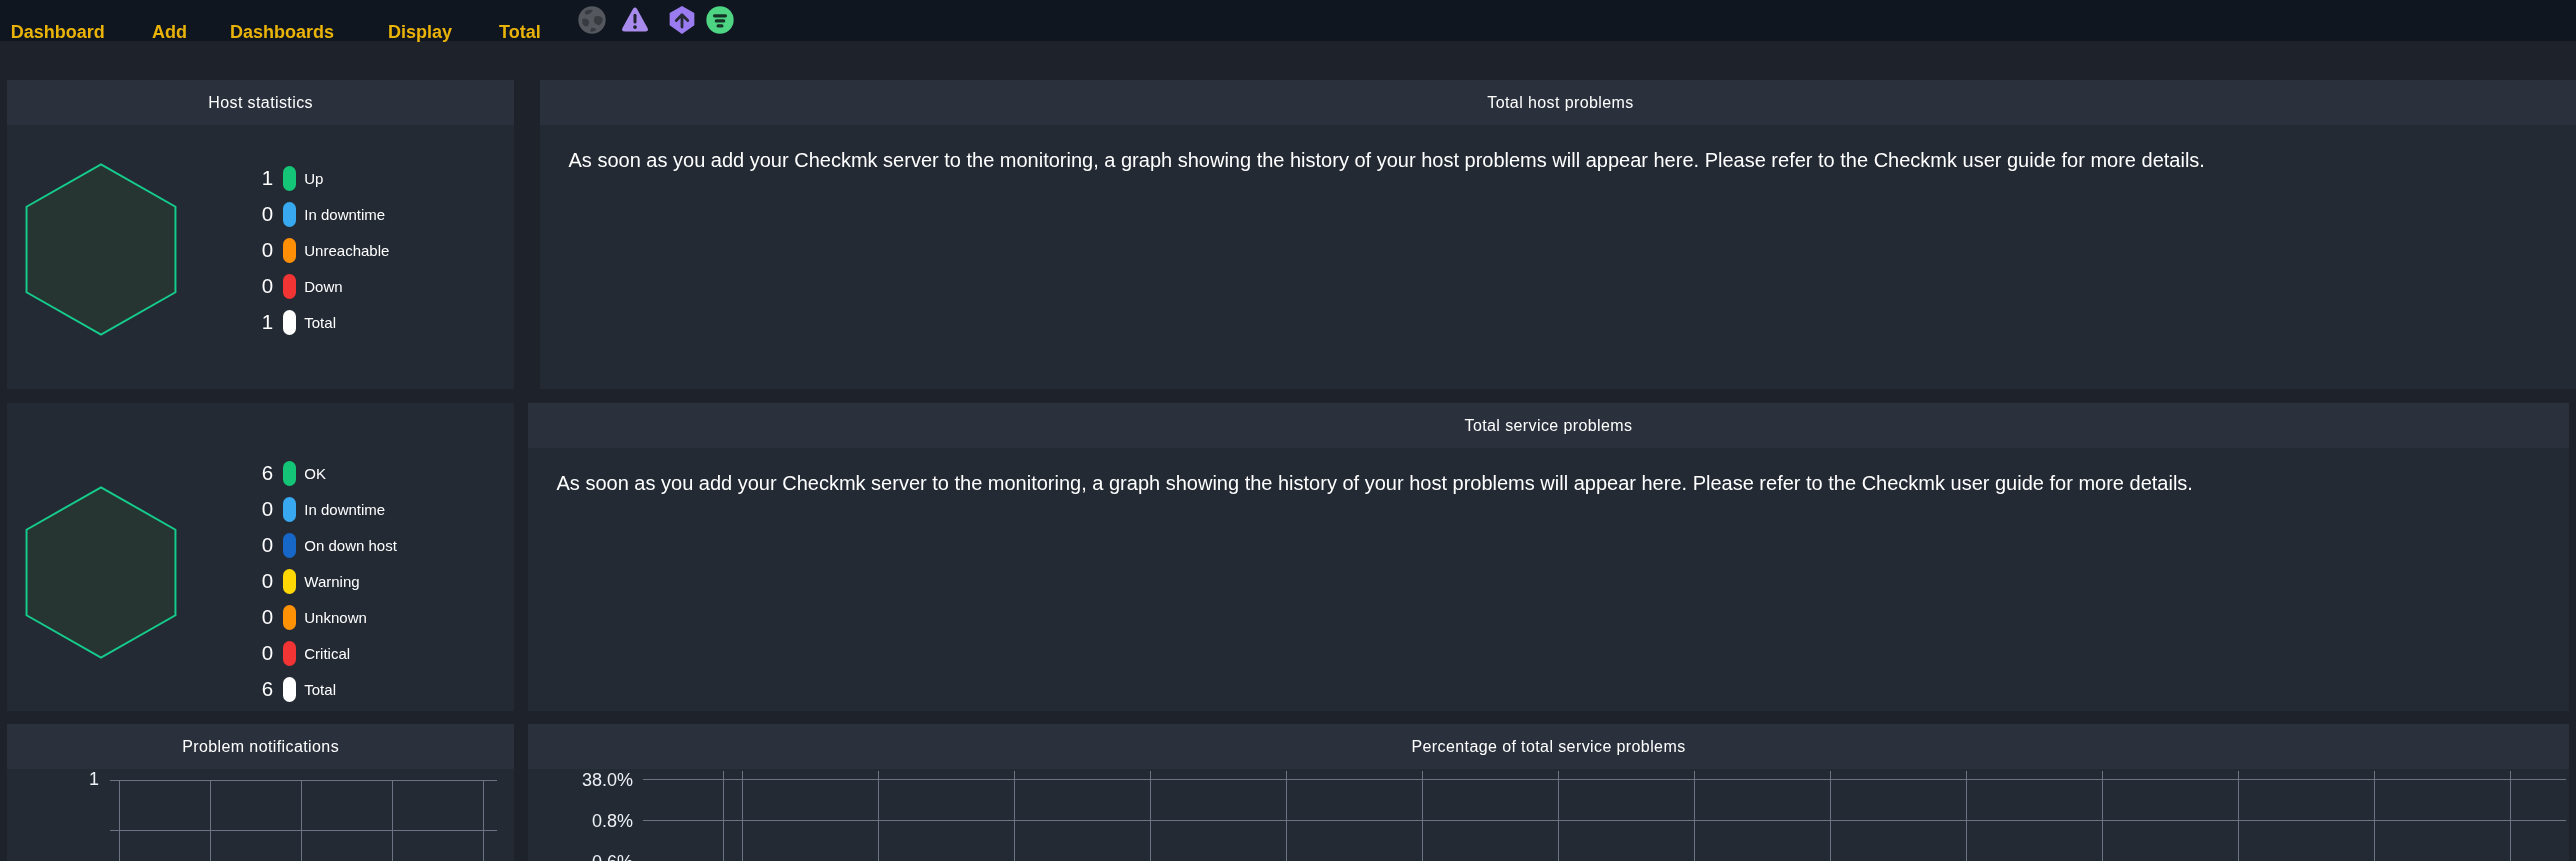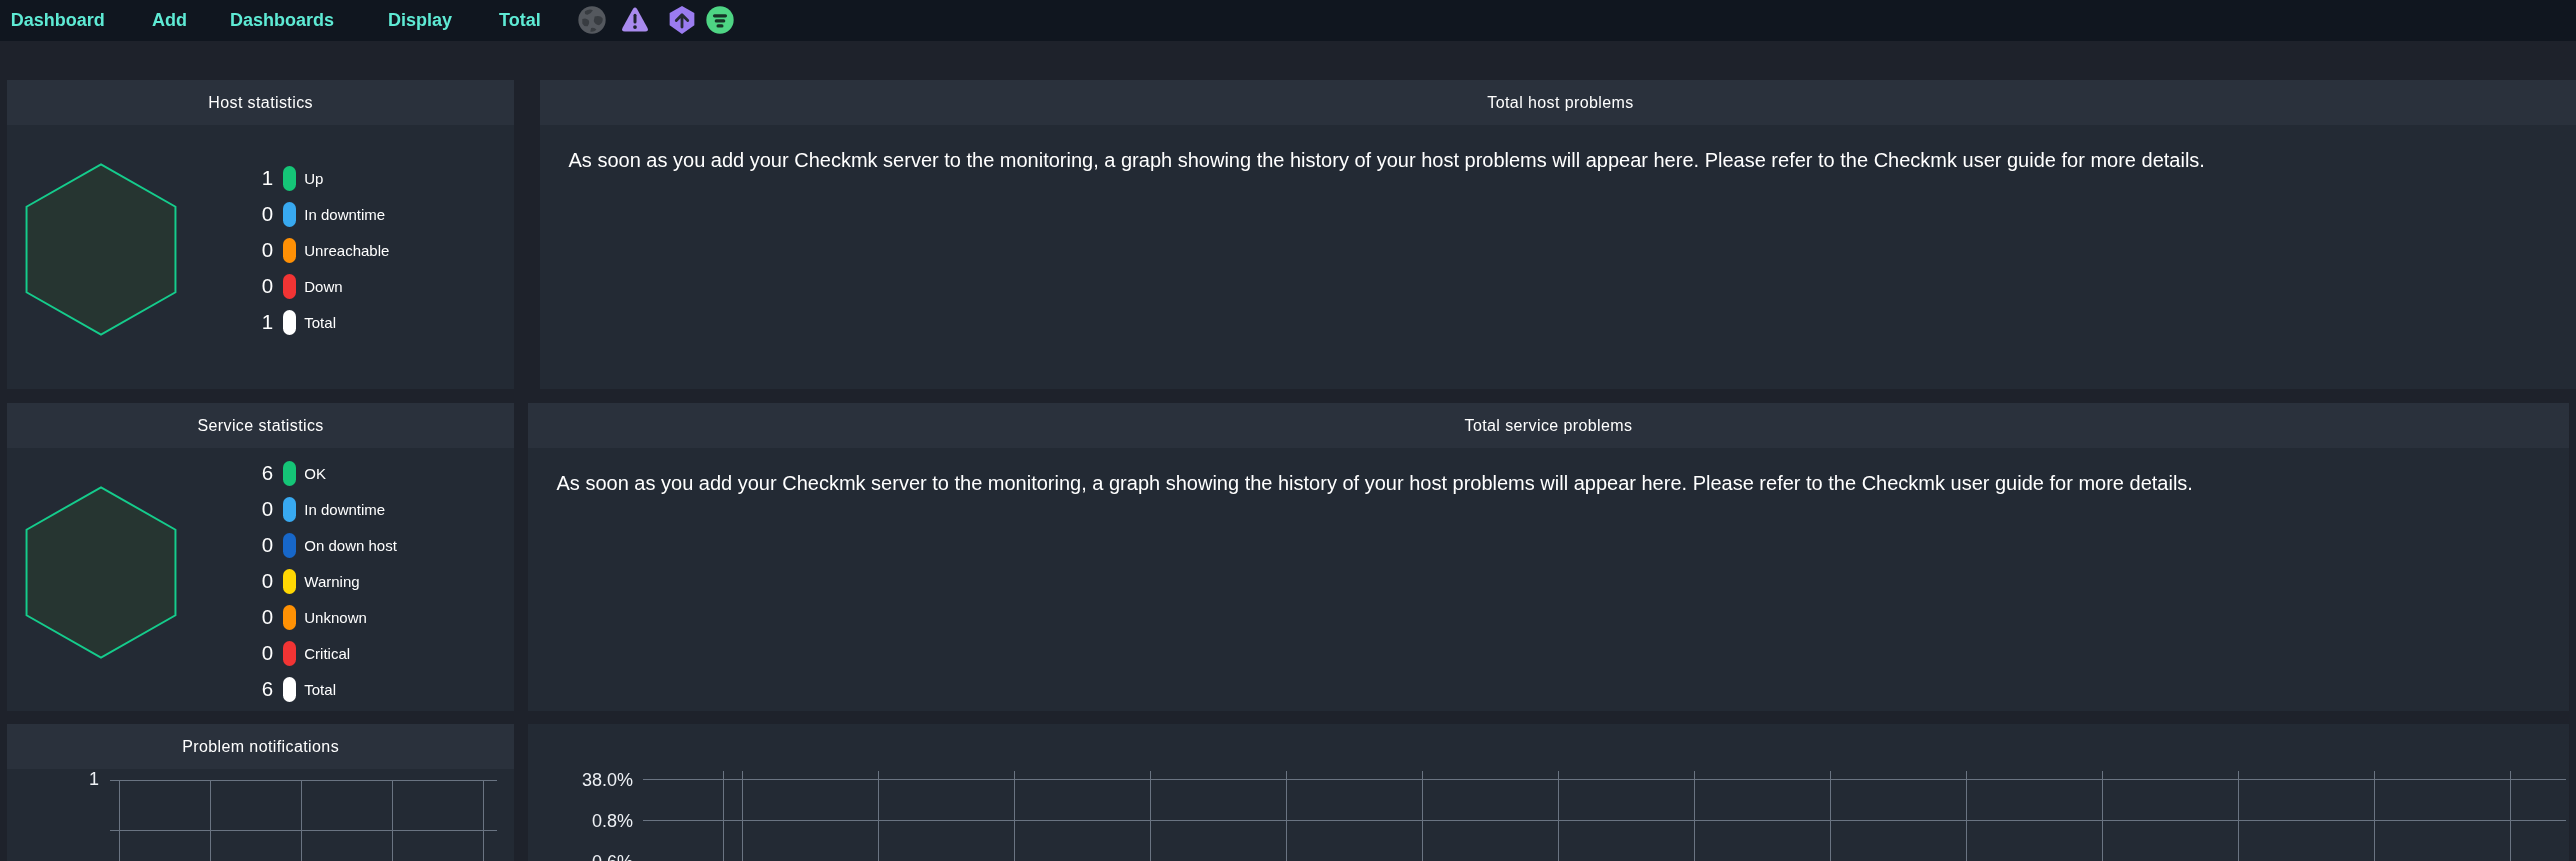--- a/index.html
+++ b/index.html
@@ -1,21 +1,21 @@
 <!DOCTYPE html>
 <html style="font-size:14.3px"><head>
 <meta charset="utf-8">
 <style>
   html,body{margin:0;padding:0;background:#1e222b;}
   .screen{position:relative;width:2576px;height:861px;background:#1e222b;overflow:hidden;
           font-family:"Liberation Sans",sans-serif;color:#ffffff;}
   
   .menubar{position:absolute;left:0;top:0;width:2576px;height:41px;background:#10161f;}
-  .menu-item{position:absolute;top:0;height:41px;display:flex;align-items:center;
-             font-size:18px;font-weight:700;color:#5eead4;cursor:pointer;}
+  .menu-item{position:absolute;top:12px;height:41px;display:flex;align-items:center;
+             font-size:18px;font-weight:700;color:#eab308;cursor:pointer;}
   .menu-icon{position:absolute;top:5.3px;width:30px;height:30px;cursor:pointer;}
   
   .panel{position:absolute;background:#232a34;overflow:hidden;}
   .panel-header{position:absolute;left:0;top:0;right:0;height:45px;background:#2a313c;
                 display:flex;align-items:center;justify-content:center;}
   .panel-title{font-size:16px;font-weight:500;letter-spacing:0.4px;color:#ffffff;}
   
   .hexwrap{position:absolute;left:18px;top:83px;width:152px;height:173px;cursor:pointer;}
   .legend{position:absolute;left:236px;}
   .legend-row{display:flex;align-items:center;height:36px;cursor:pointer;}
@@ -110,23 +110,20 @@
       </div>
       <div class="legend-row">
         <span class="legend-count">1</span>
         <span class="legend-pill" style="background-color: rgb(255, 255, 255);"></span>
         <span class="legend-label">Total</span>
       </div>
     </div>
   </section>
 
   <section class="panel" style="left:7.1px;top:403px;width:507px;height:308px">
-    <div class="panel-header">
-      <span class="panel-title">Service statistics</span>
-    </div>
     <div class="hexwrap">
       <svg width="152" height="173" viewBox="0 0 170 194">
         <polygon points="85,1.5 168.5,49 168.5,145 85,192.5 1.5,145 1.5,49" fill="#263531" stroke="#15cc8c" stroke-width="2.2"></polygon>
       </svg>
     </div>
     <div class="legend" style="top:52px">
       <div class="legend-row">
         <span class="legend-count">6</span>
         <span class="legend-pill" style="background-color: rgb(21, 197, 119);"></span>
         <span class="legend-label">OK</span>
@@ -188,20 +185,23 @@
   <section class="panel" style="left:528px;top:403px;width:2041px;height:308px">
     <div class="panel-header">
       <span class="panel-title">Total service problems</span>
     </div>
     <div class="panel-message">
       <span>As soon as you add your Checkmk server to the monitoring, a graph showing the history of your host problems will appear here. Please refer to the </span><span class="guide-link">Checkmk user guide</span><span> for more details.</span>
     </div>
   </section>
 
   <section class="panel" style="left:528px;top:724px;width:2041px;height:152px">
+    <div class="panel-header">
+      <span class="panel-title">Percentage of total service problems</span>
+    </div>
     <div class="ylabel" style="left:34px;top:46px;width:71px">38.0%</div>
     <div class="ylabel" style="left:34px;top:87px;width:71px">0.8%</div>
     <div class="ylabel" style="left:34px;top:128px;width:71px">0.6%</div>
     <div class="grid" style="left:115px;top:47px;width:1923px;height:104px">
       <div class="vlines" style="--sp:136px;--off:99px"></div>
       <div class="hline" style="top:8px"></div>
       <div class="hline" style="top:49px"></div>
 
     </div>
   </section>

